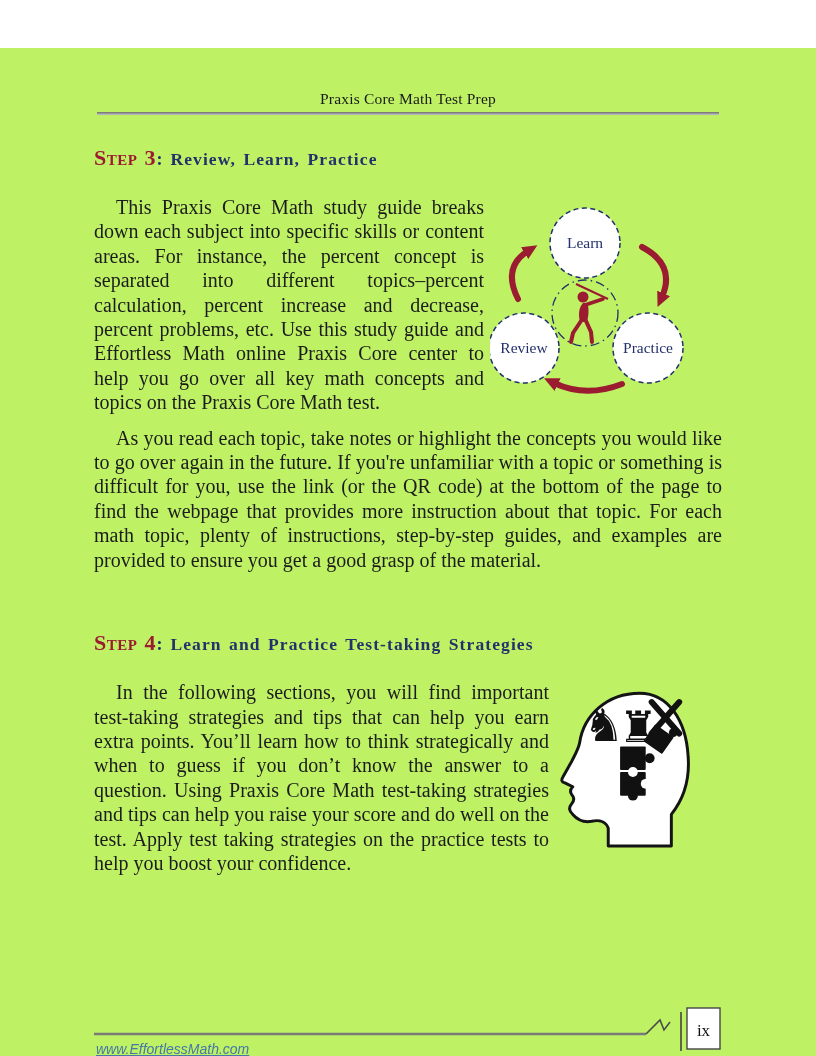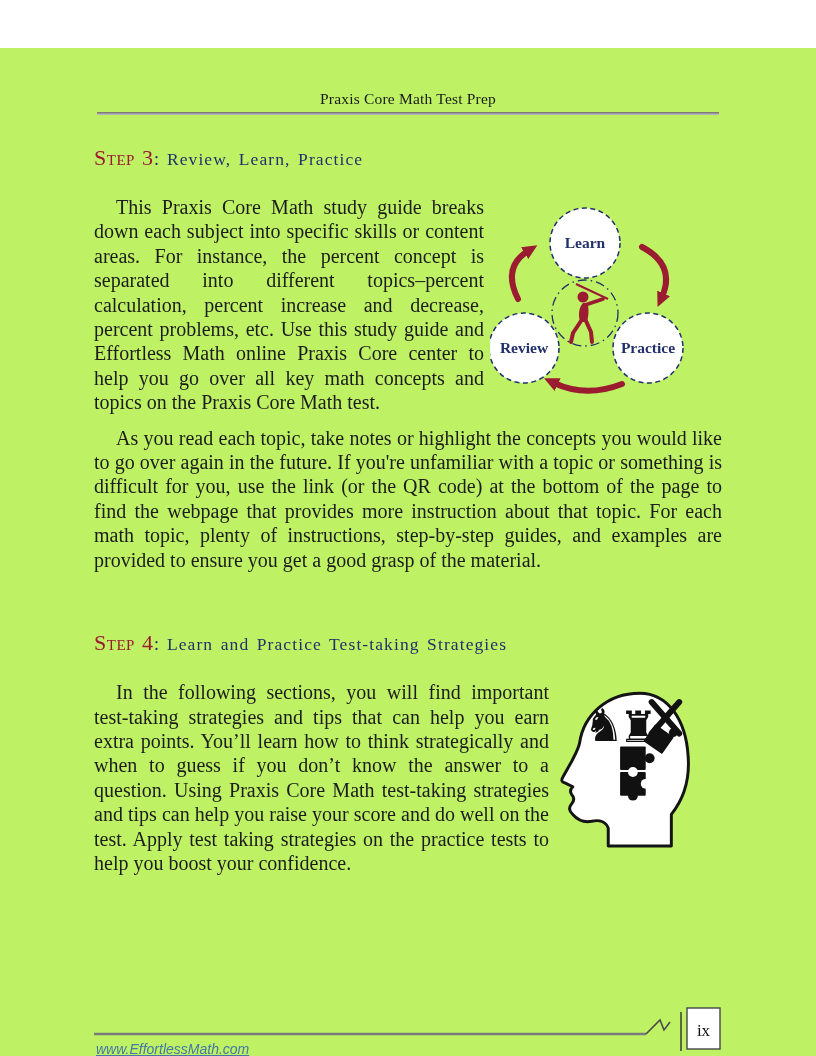--- a/index.html
+++ b/index.html
@@ -11,32 +11,32 @@
   .header-title{
     position:absolute;top:42px;left:0;right:0;text-align:center;
     font-size:15.5px;color:#1a1a1a;letter-spacing:.2px;
   }
   .header-rule{
     position:absolute;top:64px;left:97px;width:622px;height:3px;
     background:linear-gradient(#6e6e6e,#c4c4c4);
   }
   
   .content{position:absolute;top:96px;left:94px;width:628px;}
-  .step-heading{margin:0 0 23px 0;font-weight:normal;line-height:26px;white-space:nowrap;}
+  .step-heading{margin:0 0 23px 0;font-weight:bold;line-height:26px;white-space:nowrap;}
   .step-word{font-variant:small-caps;font-size:22px;color:#9b1b31;letter-spacing:.5px;}
   .step-num{font-size:22px;color:#9b1b31;margin-left:7px;}
   .step-colon{font-size:18px;color:#22306b;margin-left:1px;}
   .step-title{font-size:17.5px;color:#22306b;letter-spacing:1.1px;margin-left:8px;word-spacing:2px;}
   .step4-heading{margin-top:57px;}
   p.body{
     margin:0 0 11px 0;font-size:20px;line-height:24.4px;
     text-align:justify;text-indent:22px;color:#1c1c1c;
   }
   
-  .float-diagram{float:right;width:232px;height:215px;margin:0 0 0 6px;font-weight:bold;}
+  .float-diagram{float:right;width:232px;height:215px;margin:0 0 0 6px;}
   .float-head{float:right;width:165px;height:176px;margin:0 0 0 8px;text-align:left;}
   .float-head svg{display:block;margin:8px 27px 0 auto;}
   
   .footer{position:absolute;top:958px;left:94px;width:628px;height:70px;}
   .footer-deco{position:absolute;top:0;left:0;}
   .footer-link{
     position:absolute;top:35px;left:2px;
     font-family:"Liberation Sans",sans-serif;font-style:italic;
     font-size:14px;color:#4577a8;text-decoration:underline;
   }

